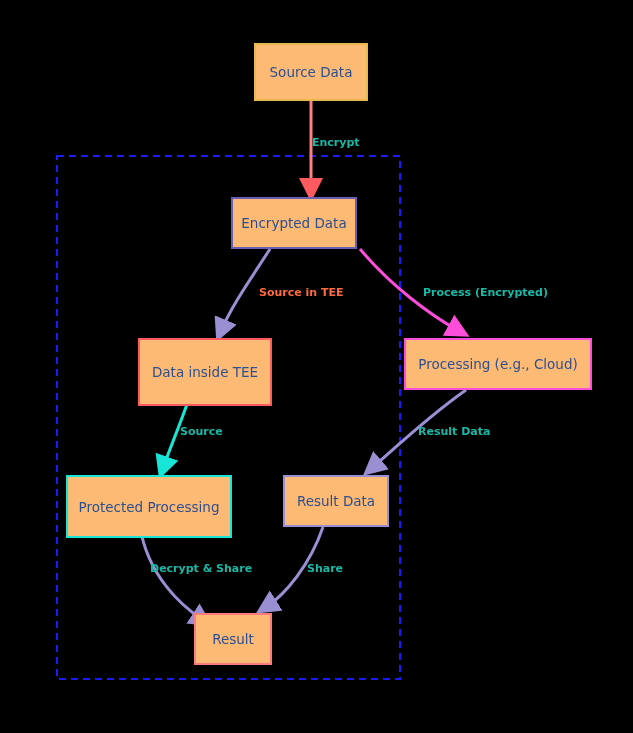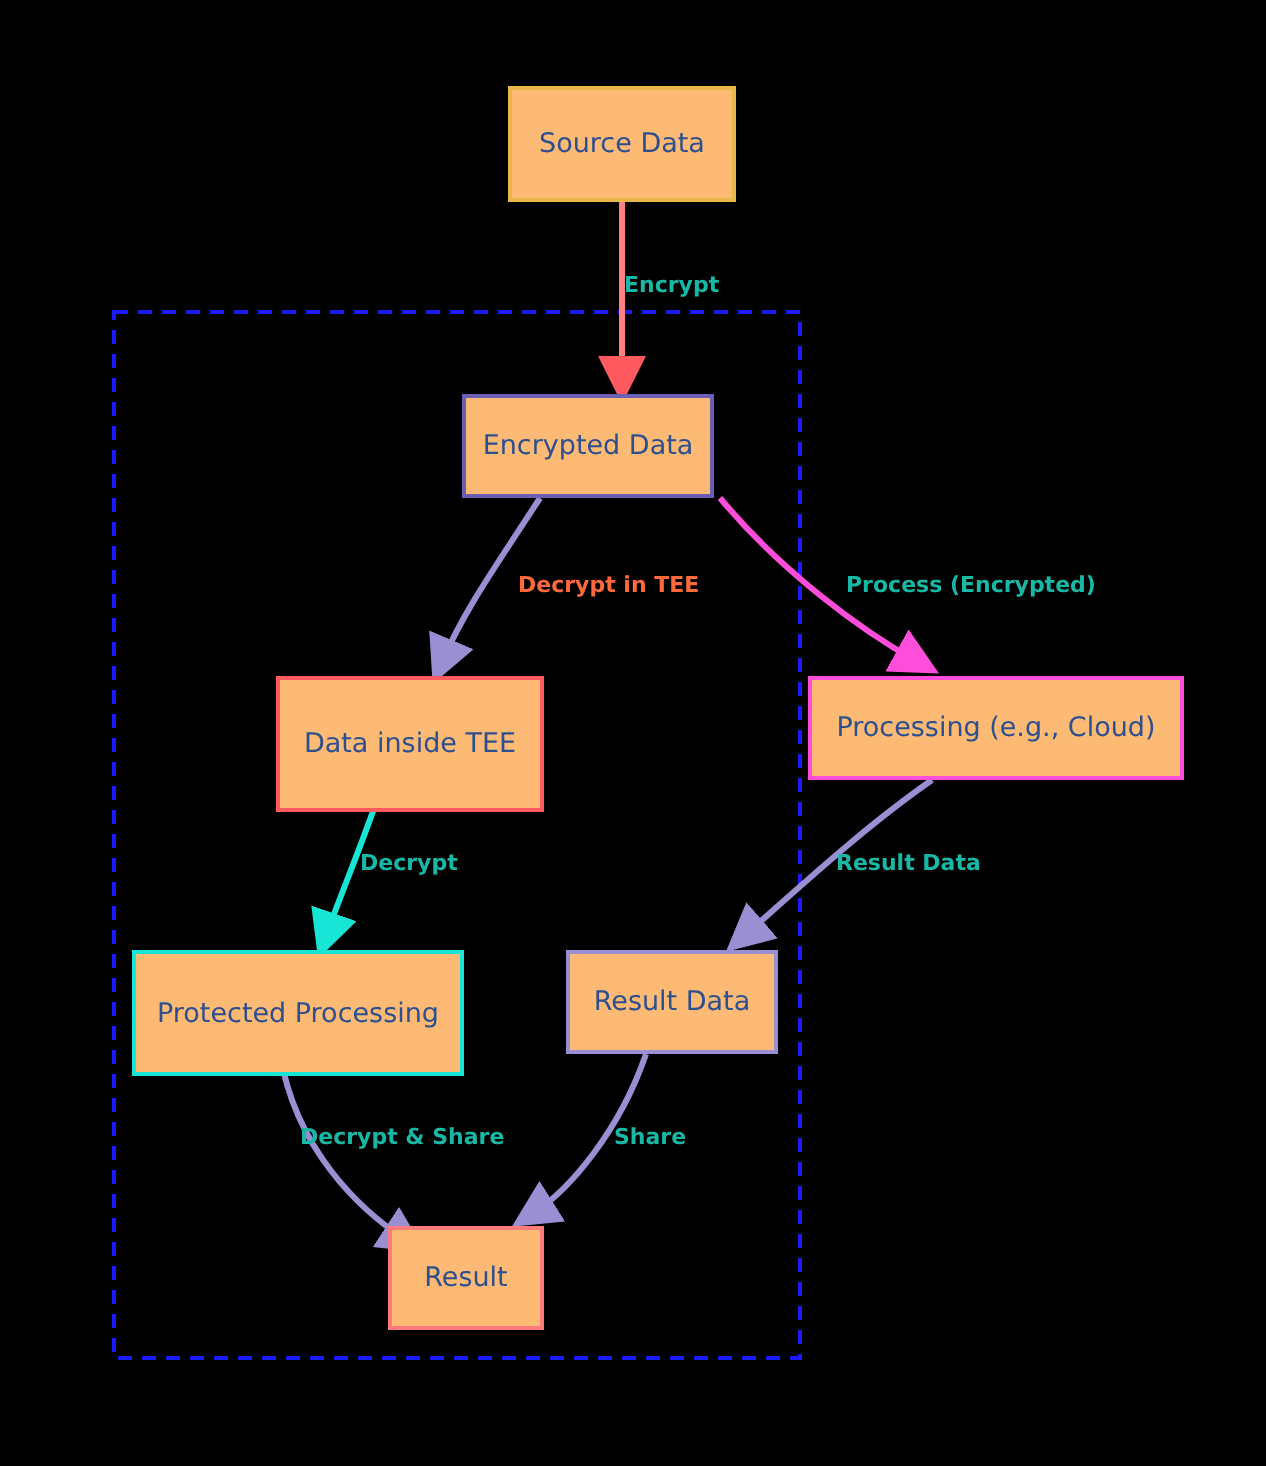--- a/index.html
+++ b/index.html
@@ -74,27 +74,27 @@
   </div>
 
   <div class="node" style="left:194px;top:613px;width:78px;height:52px;border-color:#ff7a7a;">
     <span>Result</span>
   </div>
 
   <div class="edge-label" style="left:312px;top:136px;color:#17b8a6;">
     <span>Encrypt</span>
   </div>
   <div class="edge-label" style="left:259px;top:286px;color:#ff6a3d;">
-    <span>Decrypt in TEE</span>
+    <span>Source in TEE</span>
   </div>
   <div class="edge-label" style="left:404px;top:286px;color:#17b8a6;padding-left:19px;">
     <span>Process (Encrypted)</span>
   </div>
   <div class="edge-label" style="left:180px;top:425px;color:#17b8a6;">
-    <span>Decrypt</span>
+    <span>Source</span>
   </div>
   <div class="edge-label" style="left:418px;top:425px;color:#17b8a6;">
     <span>Result Data</span>
   </div>
   <div class="edge-label" style="left:150px;top:562px;color:#17b8a6;">
     <span>Decrypt &amp; Share</span>
   </div>
   <div class="edge-label" style="left:290px;top:562px;color:#17b8a6;margin-left:17px;">
     <span>Share</span>
   </div>

